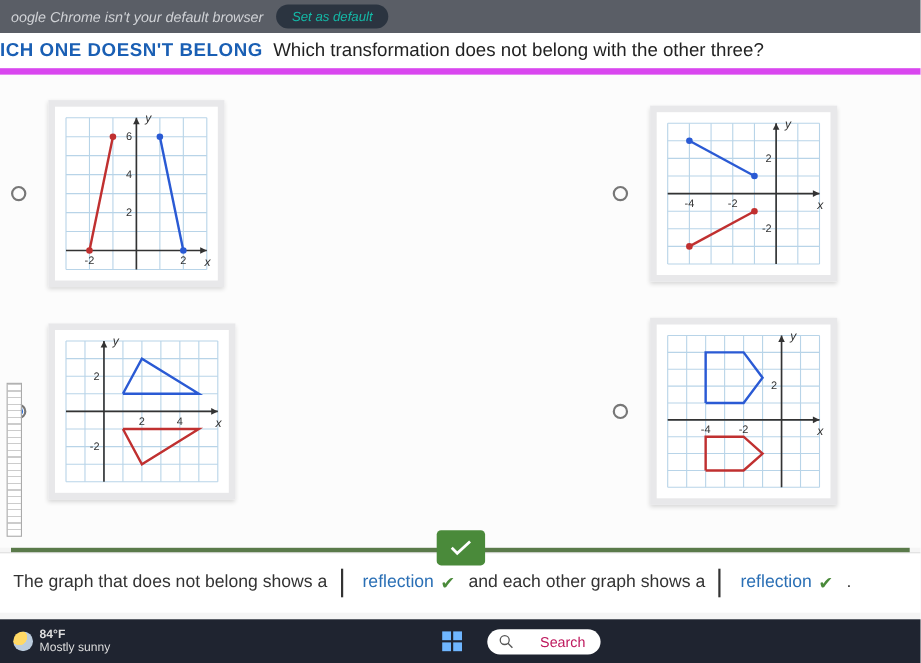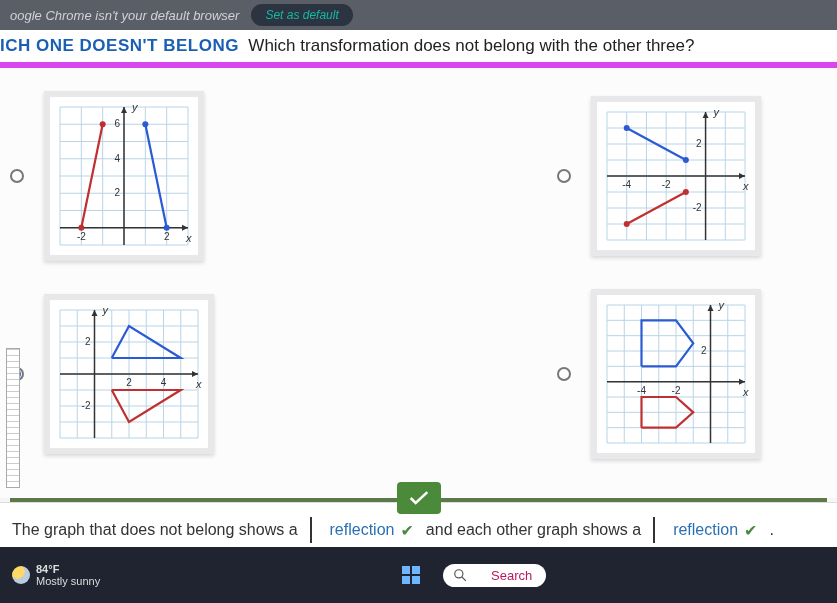--- a/index.html
+++ b/index.html
@@ -15,21 +15,21 @@
   .radio.selected::after { content: ''; width: 8px; height: 8px; background: #2b6cd4; border-radius: 50%; }
   .plot-frame { background: #fff; border: 6px solid #e8e8ea; box-shadow: 0 2px 4px rgba(0,0,0,.15); padding: 4px; }
   svg.plot { display: block; }
   .check-bar { position: relative; height: 4px; background: #5a7a4a; margin: 0 10px; }
   .check-btn { position: absolute; left: 50%; top: -16px; transform: translateX(-50%); width: 44px; height: 32px; background: #4a8a3a; display: flex; align-items: center; justify-content: center; border-radius: 4px; }
   .check-btn svg { width: 20px; height: 16px; }
   .answer-row { background: #fff; padding: 14px 12px; font-size: 16px; color: #333; display: flex; align-items: center; flex-wrap: wrap; gap: 6px; border-top: 1px solid #ddd; }
   .answer-sep { display: inline-block; width: 2px; height: 26px; background: #333; margin: 0 6px; vertical-align: middle; }
   .answer-select { color: #2a6fb5; display: inline-flex; align-items: center; gap: 6px; padding: 2px 6px; }
   .chk { color: #4a8a3a; }
-  .taskbar { position: absolute; bottom: 0; left: 0; right: 0; height: 56px; background: #1f2430; display: flex; align-items: center; gap: 18px; padding: 0 12px; color: #ddd; font-size: 11px; }
+  .taskbar { position: absolute; bottom: 0; left: 0; right: 0; height: 40px; background: #1f2430; display: flex; align-items: center; gap: 18px; padding: 0 12px; color: #ddd; font-size: 11px; }
   .weather { display: flex; align-items: center; gap: 6px; }
   .weather-icon { width: 18px; height: 18px; background: radial-gradient(circle at 30% 30%, #ffd966 40%, #fff0 41%), #bcd; border-radius: 50%; }
   .win-btn { width: 28px; height: 28px; display: grid; grid-template-columns: 1fr 1fr; grid-template-rows: 1fr 1fr; gap: 2px; padding: 5px; }
   .win-btn span { background: #6fb6ff; }
   .search-pill { background: #fff; color: #be185d; border-radius: 16px; padding: 4px 14px 4px 10px; display: flex; align-items: center; gap: 24px; font-size: 13px; }
   .spacer { flex: 1; }
   .ruler { position: absolute; left: 6px; top: 280px; width: 14px; height: 140px; background: repeating-linear-gradient(#ccc, #ccc 1px, #fff 1px, #fff 6px); border: 1px solid #aaa; }
 </style>
 </head>
 <body>

